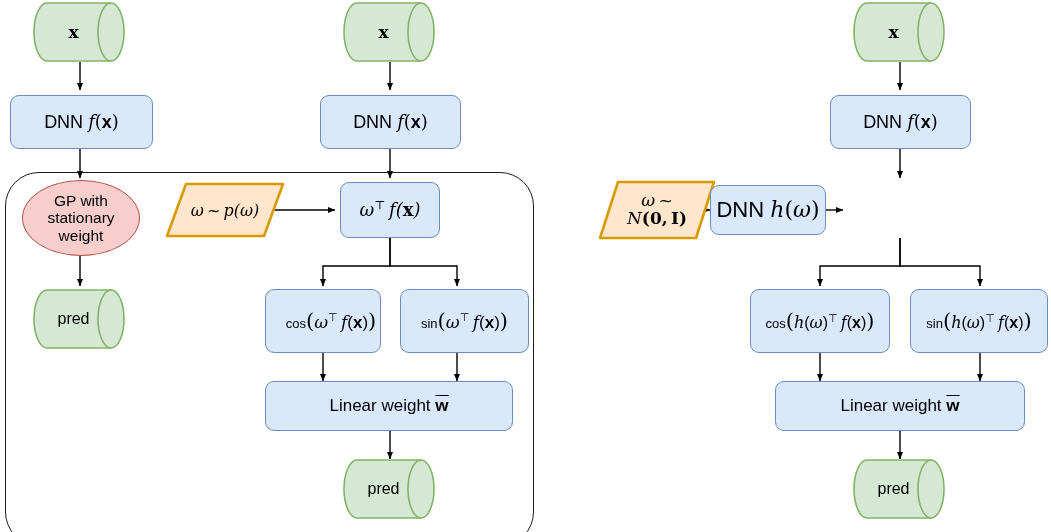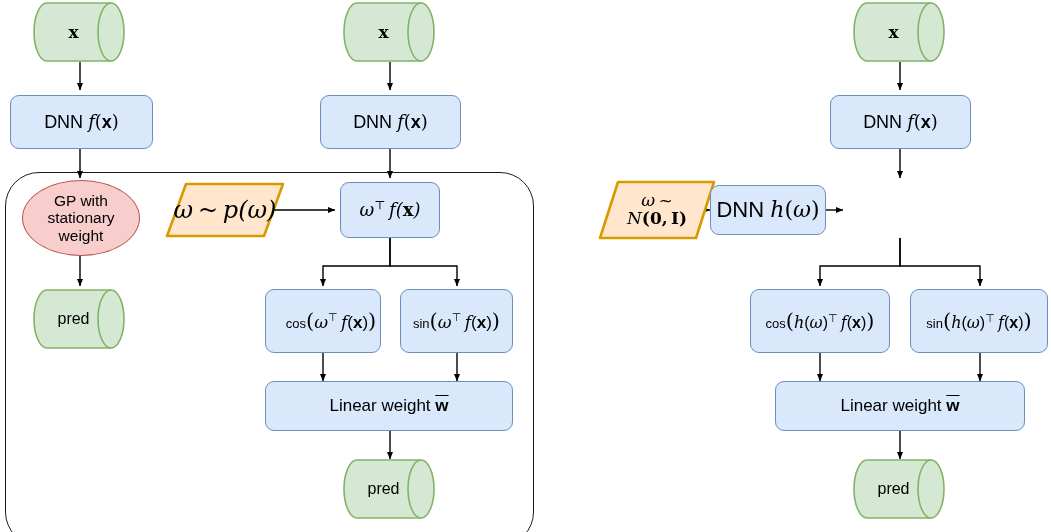--- a/index.html
+++ b/index.html
@@ -104,32 +104,32 @@
   </div>
 
   <div class="node rbox" style="left:320px;top:95px;width:141px;height:54px;">
     <span class="lbl" style="font-size:18px;"><span class="rm">DNN&nbsp;</span><span class="mth">f</span><span class="mth up">(</span><span class="bf">x</span><span class="mth up">)</span></span>
   </div>
 
   <div class="node para" style="left:165px;top:182px;width:120px;height:56px;">
     <svg width="120" height="56" viewBox="0 0 120 56">
       <path d="M21,2 H118 L99,54 H2 z" fill="#ffe6cc" stroke="#d79b00" stroke-width="2.6" stroke-linejoin="round"></path>
     </svg>
-    <span class="lbl mth" style="font-size:24px;">ω <span class="up">~</span> p(ω)</span>
+    <span class="lbl mth" style="font-size:16px;">ω <span class="up">~</span> p(ω)</span>
   </div>
 
   <div class="node rbox" style="left:340px;top:182px;width:100px;height:56px;">
     <span class="lbl mth" style="font-size:18px;">ω<sup class="up" style="font-size:12px;">⊤</sup> f(<span class="bf">x</span>)</span>
   </div>
 
   <div class="node rbox" style="left:265px;top:289px;width:116px;height:64px;">
     <span class="lbl" style="font-size:17px;margin-left:16px;"><span class="rm sml">cos</span><span class="mth up" style="font-size:21px;">(</span><span class="mth">ω</span><sup class="up" style="font-size:11px;">⊤</sup> <span class="mth">f</span><span class="up">(</span><span class="bf">x</span><span class="up">)</span><span class="mth up" style="font-size:21px;">)</span></span>
   </div>
 
-  <div class="node rbox" style="left:400px;top:289px;width:113px;height:64px;">
+  <div class="node rbox" style="left:400px;top:289px;width:129px;height:64px;">
     <span class="lbl" style="font-size:17px;"><span class="rm sml">sin</span><span class="mth up" style="font-size:21px;">(</span><span class="mth">ω</span><sup class="up" style="font-size:11px;">⊤</sup> <span class="mth">f</span><span class="up">(</span><span class="bf">x</span><span class="up">)</span><span class="mth up" style="font-size:21px;">)</span></span>
   </div>
 
   <div class="node rbox" style="left:265px;top:381px;width:248px;height:50px;">
     <span class="lbl" style="font-size:17px;"><span>Linear weight</span>&nbsp;<span class="bf" style="text-decoration:overline;">w</span></span>
   </div>
 
   <div class="node cyl" style="left:343px;top:459px;width:95px;height:60px;">
     <svg width="95" height="60" viewBox="0 0 95 60">
       <path d="M14,1 H78 A13,29 0 0 1 78,59 H14 A13,29 0 0 1 14,1 z" fill="#d5e8d4" stroke="#82b366" stroke-width="1.6"></path>

